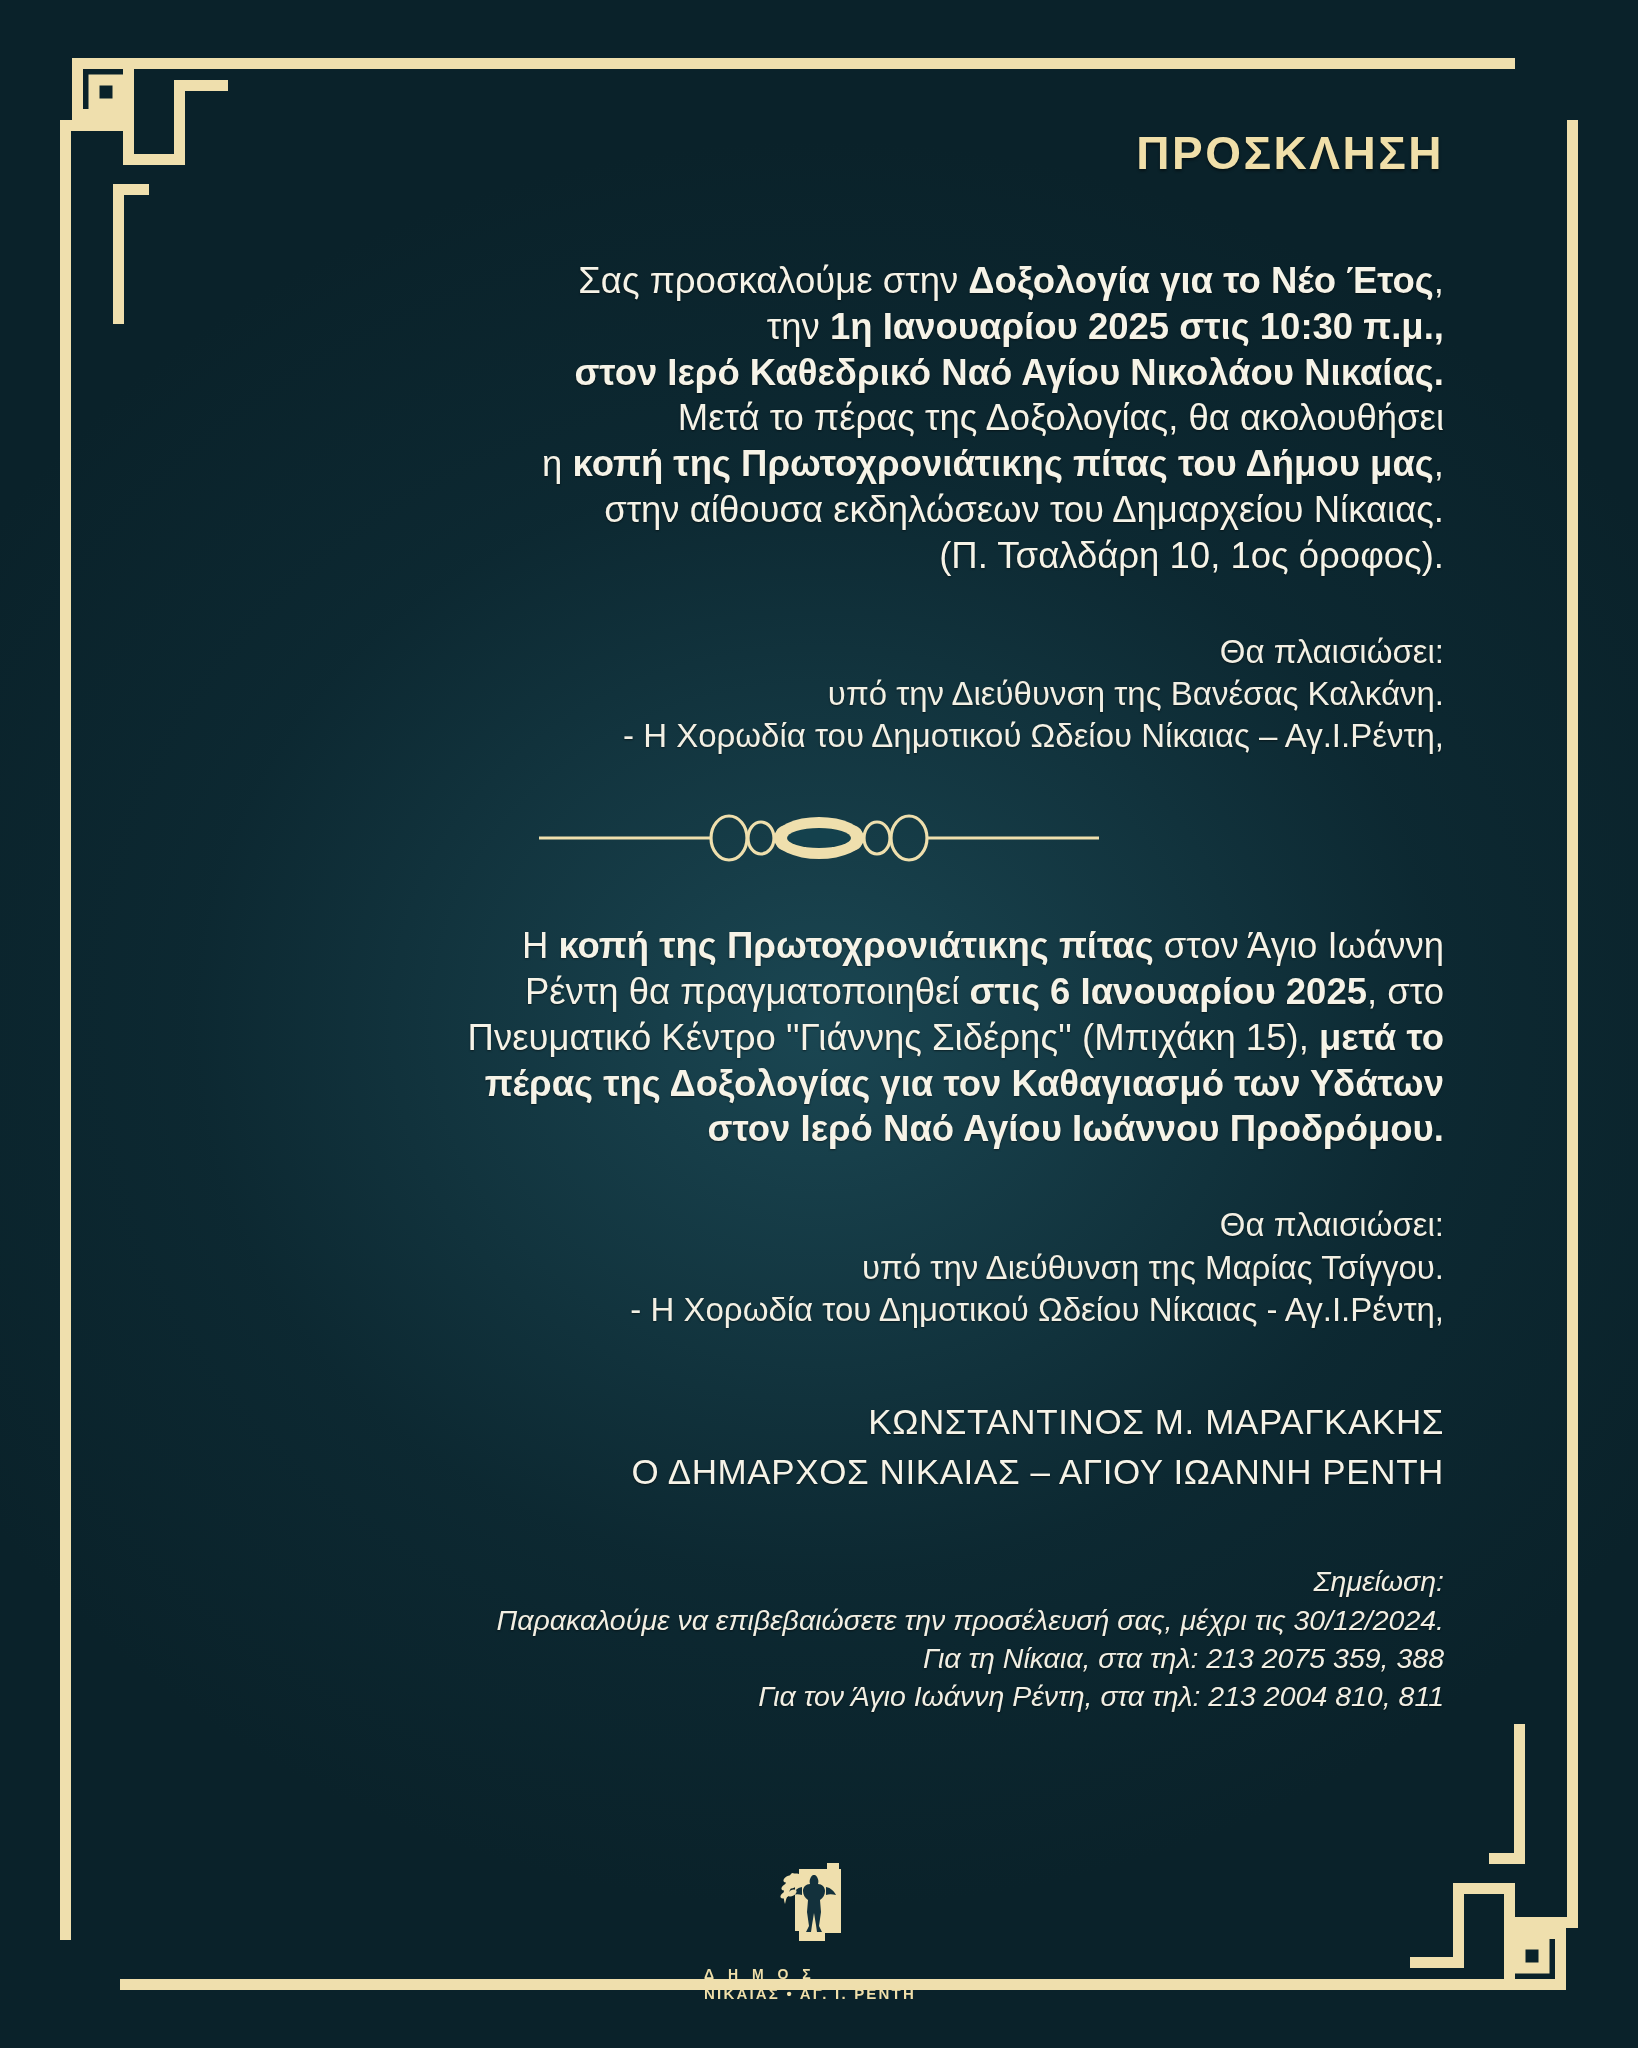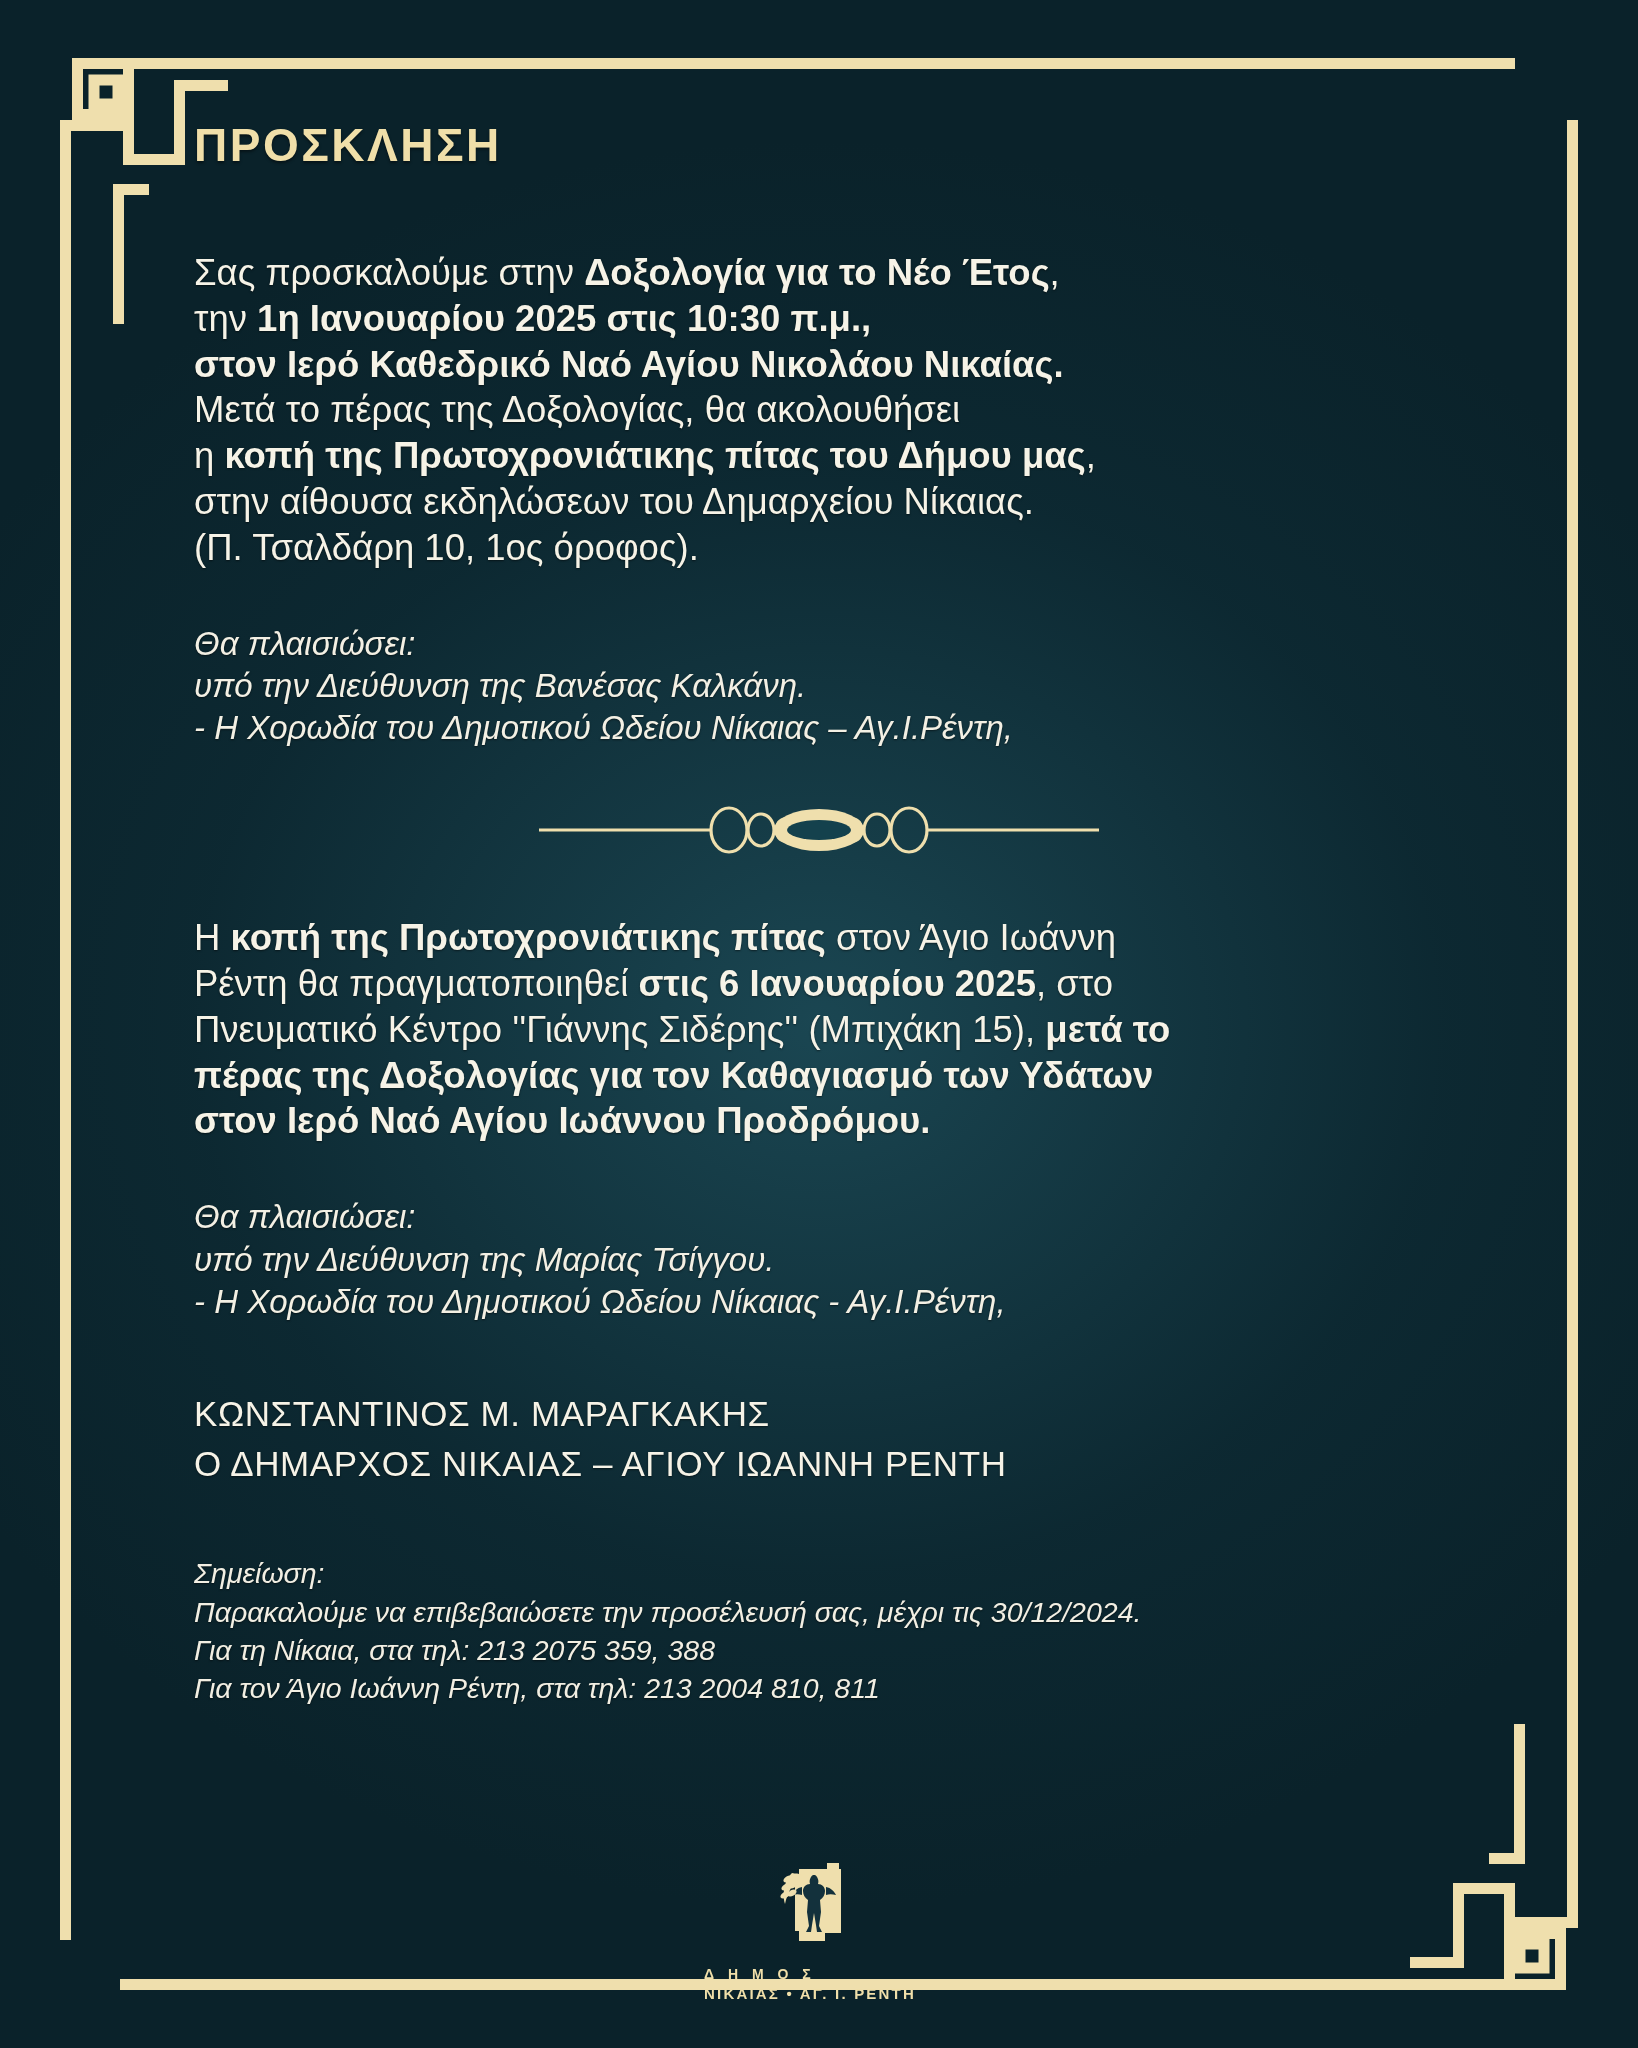--- a/index.html
+++ b/index.html
@@ -37,23 +37,23 @@
   .line-left   { left: 60px;  top: 300px;  width: 11px;  height: 1640px; }
   .line-top    { top: 58px;   left: 210px; height: 11px; width: 1305px; }
   .line-right  { right: 60px; top: 120px;  width: 11px;  height: 1640px; }
   .line-bottom { bottom: 58px; left: 120px; height: 11px; width: 1305px; }
 
   
   .content {
     position: relative;
     z-index: 3;
     width: 1250px;
-    margin: 0 auto;
+    margin: 8px auto;
     padding-top: 118px;
-    text-align: left;
+    text-align: right;
   }
   .title {
     color: #f0dfa9;
     font-size: 46px;
     font-weight: bold;
     letter-spacing: 2.5px;
     margin: 0 0 78px 0;
     text-shadow: 0 2px 3px rgba(0,0,0,0.45);
   }
   .para {
@@ -62,21 +62,20 @@
     margin: 0;
     text-shadow: 0 1px 2px rgba(0,0,0,0.5);
     color: #f6f3e7;
   }
   .para b { font-weight: bold; }
   .gap-md { height: 52px; }
   .gap-lg { height: 66px; }
 
   .italic-block {
     font-size: 33px;
-    font-style: italic;
     line-height: 1.28;
     color: #f3f0e4;
     text-shadow: 0 1px 2px rgba(0,0,0,0.5);
   }
 
   
   .divider {
     margin: 54px auto 58px auto;
     width: 560px;
     height: 54px;

